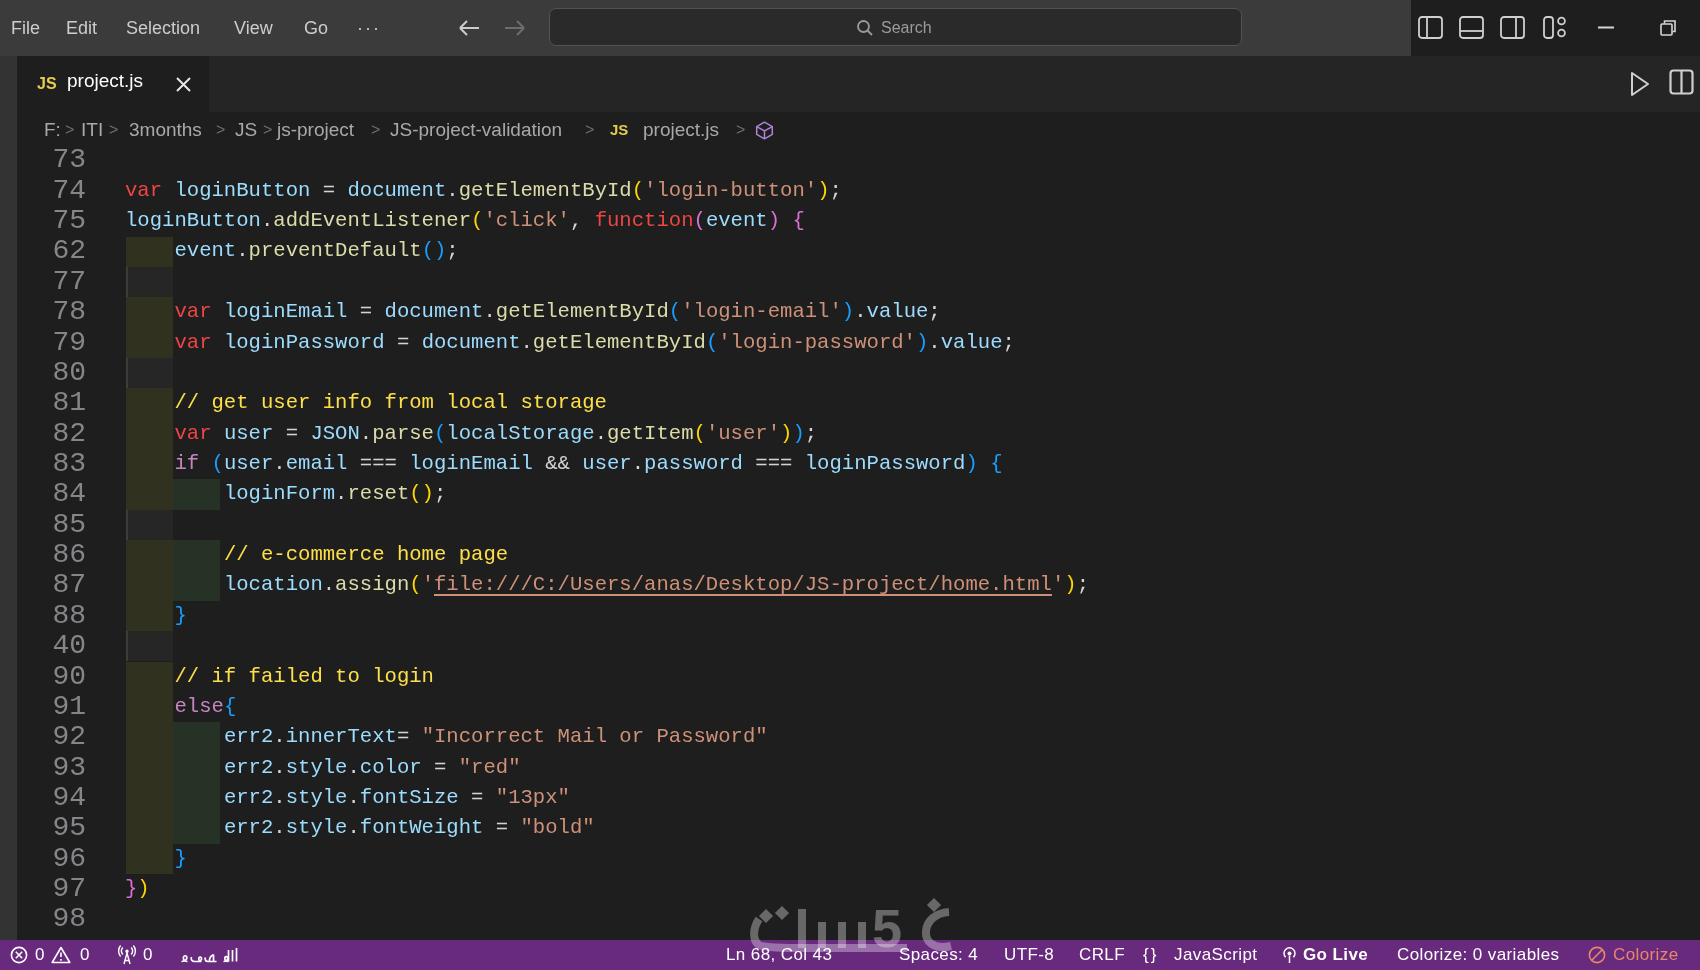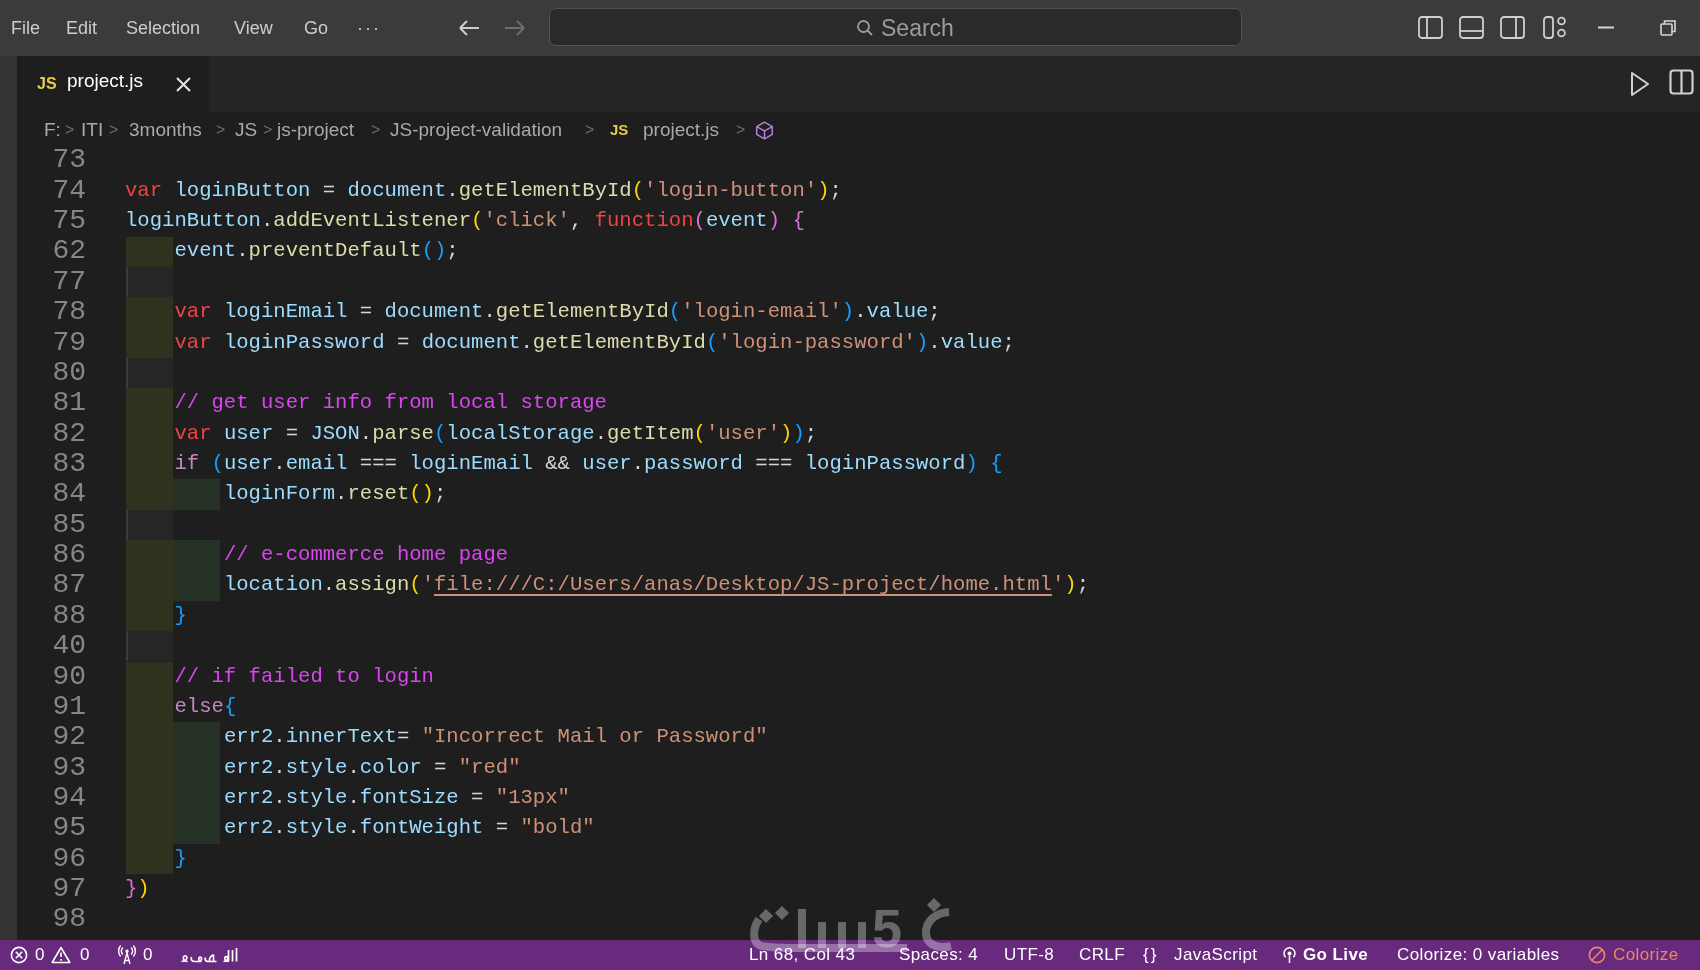--- a/index.html
+++ b/index.html
@@ -1,38 +1,38 @@
 <!DOCTYPE html>
 <html><head>
 <meta charset="utf-8">
 <style>
   html,body{margin:0;padding:0;background:#1e1e1e;width:1700px;height:970px;overflow:hidden;}
   #app{position:absolute;left:0;top:0;width:1700px;height:970px;font-family:"Liberation Sans",sans-serif;}
   .abs{position:absolute;}
   
-  #titlebar{position:absolute;left:0;top:0;width:1700px;height:56px;background:#3b3b3b;}
+  #titlebar{position:absolute;left:0;top:0;width:1411px;height:56px;background:#3b3b3b;}
   .menu{position:absolute;top:0;height:56px;line-height:56px;color:#cdcdcd;font-size:18px;}
   #searchbox{position:absolute;left:549px;top:8px;width:693px;height:38px;background:#2a2a2a;border:1px solid #525252;border-radius:7px;box-sizing:border-box;}
   
   #tabbar{position:absolute;left:17px;top:56px;width:1683px;height:56px;background:#252526;}
   #activetab{position:absolute;left:0px;top:0px;width:192px;height:56px;background:#1e1e1e;}
   
   #crumbs{position:absolute;left:0;top:112px;width:1700px;height:36px;background:#1e1e1e;}
   .bc{position:absolute;top:0;height:36px;line-height:36px;font-size:19px;color:#a9a9a9;white-space:pre;}
   .bsep{color:#6f6f6f;font-size:16px;}
   
   #leftstrip{position:absolute;left:0;top:56px;width:17px;height:884px;background:#333333;}
   
   #editor{position:absolute;left:17px;top:148px;width:1683px;height:792px;}
   #gutter{position:absolute;left:27px;top:-2.6px;width:42px;text-align:right;font-family:"Liberation Mono",monospace;font-size:28px;line-height:30.36px;color:#848689;}
   #code{position:absolute;left:108px;top:-2.6px;font-family:"Liberation Mono",monospace;font-size:20.6px;line-height:30.36px;color:#d4d4d4;white-space:pre;}
   #code div{height:30.36px;}
   #gutter div{height:30.36px;}
   .k{color:#ef4444}.c{color:#c586c0}.v{color:#9cdcfe}.f{color:#dcdcaa}.s{color:#ce9178}
-  .cm{color:#d946ef}.b1{color:#ffd700}.b2{color:#da70d6}.b3{color:#179fff}
+  .cm{color:#fde047}.b1{color:#ffd700}.b2{color:#da70d6}.b3{color:#179fff}
   .lvl1{position:absolute;left:109px;width:47px;background:#31311f;}
   .lvl2{position:absolute;left:156px;width:47px;background:#273227;}
   .emp{position:absolute;left:109px;width:47px;background:#262626;border-left:2px solid #3c3c3c;box-sizing:border-box;}
   .lnk{text-decoration:underline;text-underline-offset:4px;}
   
   #status{position:absolute;left:0;top:940px;width:1700px;height:30px;background:#682a7c;color:#ffffff;}
   .st{position:absolute;top:0;height:30px;line-height:30px;white-space:pre;font-size:17px;letter-spacing:0.4px;}
 </style>
 </head>
 <body>
@@ -48,21 +48,21 @@
         <path d="M4 12 H23 M4 12 L11 5 M4 12 L11 19" stroke="#cccccc" stroke-width="2" fill="none"></path>
       </svg>
     <svg class="abs" style="left:502px;top:16px;" width="26" height="24" viewBox="0 0 26 24">
         <path d="M3 12 H22 M22 12 L15 5 M22 12 L15 19" stroke="#6d6d6d" stroke-width="2" fill="none"></path>
       </svg>
     <div id="searchbox"></div>
     <svg class="abs" style="left:855px;top:18px;" width="20" height="20" viewBox="0 0 20 20">
         <circle cx="8.5" cy="8.5" r="5.5" stroke="#9b9b9b" stroke-width="1.8" fill="none"></circle>
         <path d="M12.5 12.5 L17 17" stroke="#9b9b9b" stroke-width="1.8"></path>
       </svg>
-    <span class="menu" style="left:881px;color:#9b9b9b;font-size:23px;">Search</span>
+    <span class="menu" style="left:881px;color:#9b9b9b;font-size:16px;">Search</span>
 
     <svg class="abs" style="left:1418px;top:16px;" width="25" height="23" viewBox="0 0 25 23">
         <rect x="1" y="1" width="23" height="21" rx="3" stroke="#cfcfcf" stroke-width="1.8" fill="none"></rect>
         <path d="M9 1 V22" stroke="#cfcfcf" stroke-width="1.8"></path>
       </svg>
     <svg class="abs" style="left:1459px;top:16px;" width="25" height="23" viewBox="0 0 25 23">
         <rect x="1" y="1" width="23" height="21" rx="3" stroke="#cfcfcf" stroke-width="1.8" fill="none"></rect>
         <path d="M1 15 H24" stroke="#cfcfcf" stroke-width="1.8"></path>
       </svg>
     <svg class="abs" style="left:1500px;top:16px;" width="25" height="23" viewBox="0 0 25 23">
@@ -196,21 +196,21 @@
           <path d="M48.5 3 V14.5"></path>
           <path d="M48.5 14.5 C46 14.5 44.5 13 44.8 11 C45.1 9.4 47 9.2 47.6 10.6 C48.2 12 46.5 14.5 43.5 14.5"></path>
           <path d="M36.5 14.5 H28 C25.5 14.5 24.5 12.5 25.5 10.5"></path>
           <path d="M33.5 14.5 V7.5"></path>
           <path d="M29.5 14.2 C29.2 11 30.5 9.2 33.4 7.8"></path>
           <path d="M21.5 14.5 C19.5 14.5 18.5 13.2 18.8 11.4 C19.1 9.8 21 9.6 21.5 11 C22 12.5 20.5 14.5 17.5 14.5 H14.5"></path>
           <path d="M14.8 14.5 C12 14.5 10.5 12.5 11.5 10"></path>
           <path d="M7.5 14.5 C4.5 14.5 3 12.8 3.4 10.4 C3.8 8.4 6.2 8.2 6.8 10 C7.4 11.9 5.3 14.5 1.5 14.5"></path>
         </g>
       </svg>
-    <span class="st" style="left:749px;">Ln 68, Col 43</span>
+    <span class="st" style="left:726px;">Ln 68, Col 43</span>
     <span class="st" style="left:899px;">Spaces: 4</span>
     <span class="st" style="left:1004px;">UTF-8</span>
     <span class="st" style="left:1079px;">CRLF</span>
     <span class="st" style="left:1143px;font-size:17px;letter-spacing:2px;">{}</span>
     <span class="st" style="left:1174px;">JavaScript</span>
     <svg class="abs" style="left:1280px;top:6px;" width="19" height="19" viewBox="0 0 19 19">
         <circle cx="9.5" cy="7.5" r="2" fill="#ffffff"></circle>
         <path d="M9.5 9.5 V17" stroke="#ffffff" stroke-width="1.5"></path>
         <path d="M5.6 11.2 a5.5 5.5 0 1 1 7.8 0" stroke="#ffffff" stroke-width="1.5" fill="none"></path>
       </svg>

